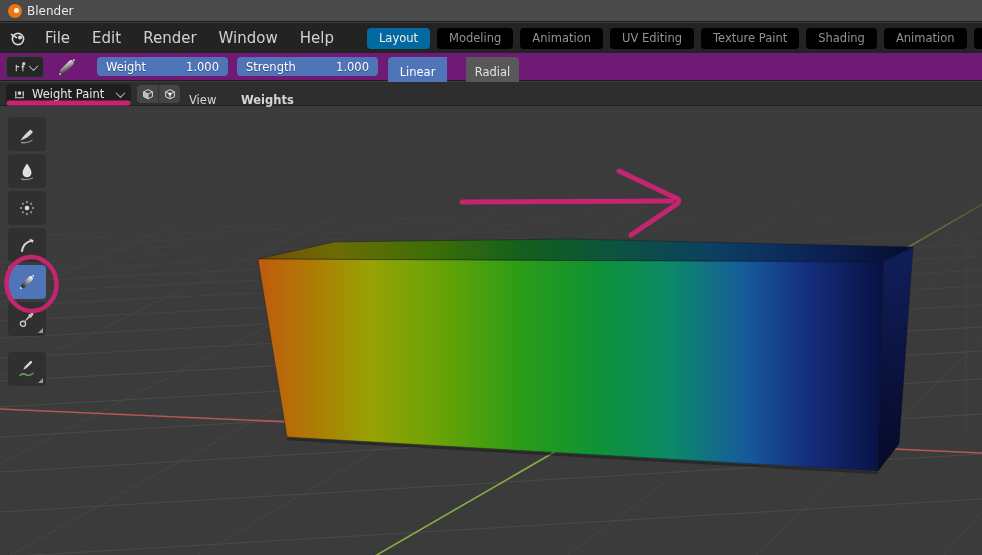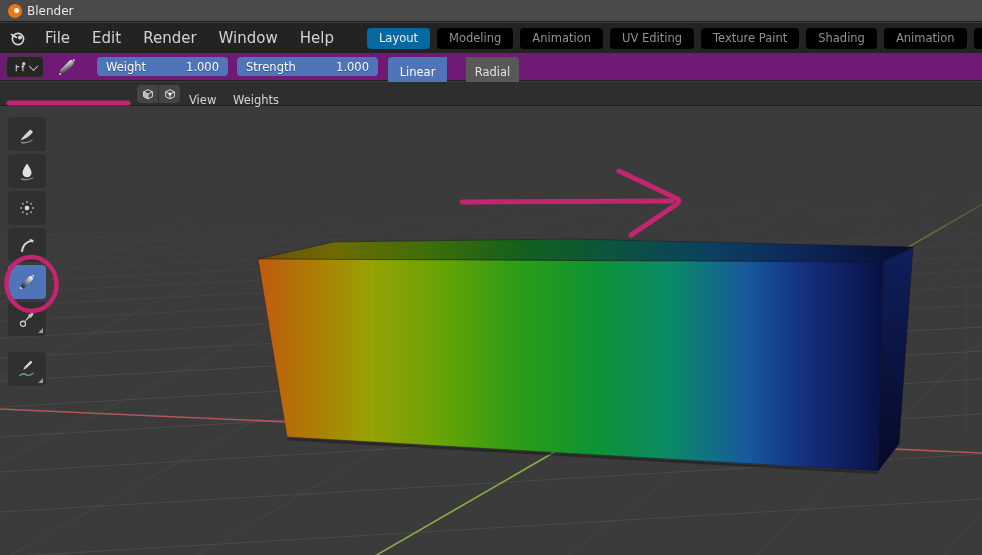--- a/index.html
+++ b/index.html
@@ -131,34 +131,42 @@
     </div>
     <div class="slider" style="left:237px; width:141px;">
       <span class="s-label">Strength</span>
       <span class="s-value">1.000</span>
     </div>
     <div class="seg-btn on" style="left:388px; width:59px; border-radius:4px 0 0 4px;">Linear</div>
     <div class="seg-btn off" style="left:466px; width:53px; border-radius:0 4px 4px 0;">Radial</div>
   </div>
 
   <div class="vpheader">
+    <div class="mode-dd">
+      <svg width="13" height="13" viewBox="0 0 14 14">
+        <path d="M3 3.5 v6 M11 3.5 v6 M2 10.5 h10" stroke="#d5d5d5" stroke-width="1.3" fill="none"></path>
+        <circle cx="7" cy="5.5" r="2" fill="#d5d5d5"></circle>
+      </svg>
+      <span>Weight Paint</span>
+      <span class="chev"></span>
+    </div>
     <div class="hdr-iconbtn left">
       <svg width="14" height="14" viewBox="0 0 16 16">
         <path d="M3 5.5 L8 3 L13 5.5 L13 11 L8 13.5 L3 11 Z M3 5.5 L8 8 L13 5.5 M8 8 L8 13.5" fill="none" stroke="#e0e0e0" stroke-width="1.1"></path>
         <path d="M3 5.5 L8 8 L8 13.5 L3 11 Z" fill="#cfcfcf" opacity=".85"></path>
       </svg>
     </div>
     <div class="hdr-iconbtn right">
       <svg width="14" height="14" viewBox="0 0 16 16">
         <path d="M3 5.5 L8 3 L13 5.5 L13 11 L8 13.5 L3 11 Z M3 5.5 L8 8 L13 5.5 M8 8 L8 13.5" fill="none" stroke="#e0e0e0" stroke-width="1.1"></path>
         <rect x="6.5" y="6.5" width="3" height="3" fill="#fff"></rect>
       </svg>
     </div>
     <div class="hdr-menu" style="left:180px;">View</div>
-    <div class="hdr-menu" style="left:224px;">Weights</div>
+    <div class="hdr-menu" style="left:232px;font-weight:bold;">Weights</div>
   </div>
 
   <div class="viewport">
     <svg width="982" height="448" viewBox="0 107 982 448">
       <defs>
         <linearGradient id="gFront" gradientUnits="userSpaceOnUse" x1="258" y1="0" x2="883" y2="0">
           <stop offset="0" stop-color="#c05a0e"></stop>
           <stop offset="0.09" stop-color="#ad7d05"></stop>
           <stop offset="0.18" stop-color="#97a203"></stop>
           <stop offset="0.30" stop-color="#64a306"></stop>

